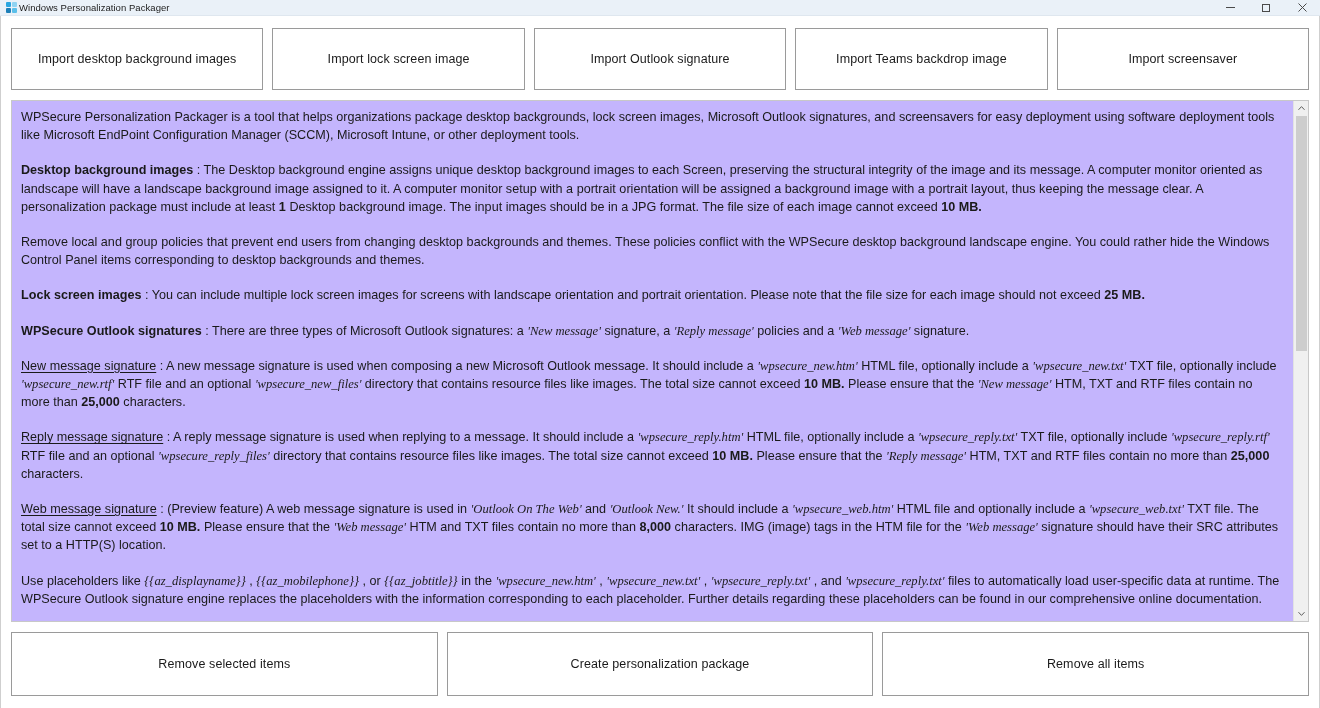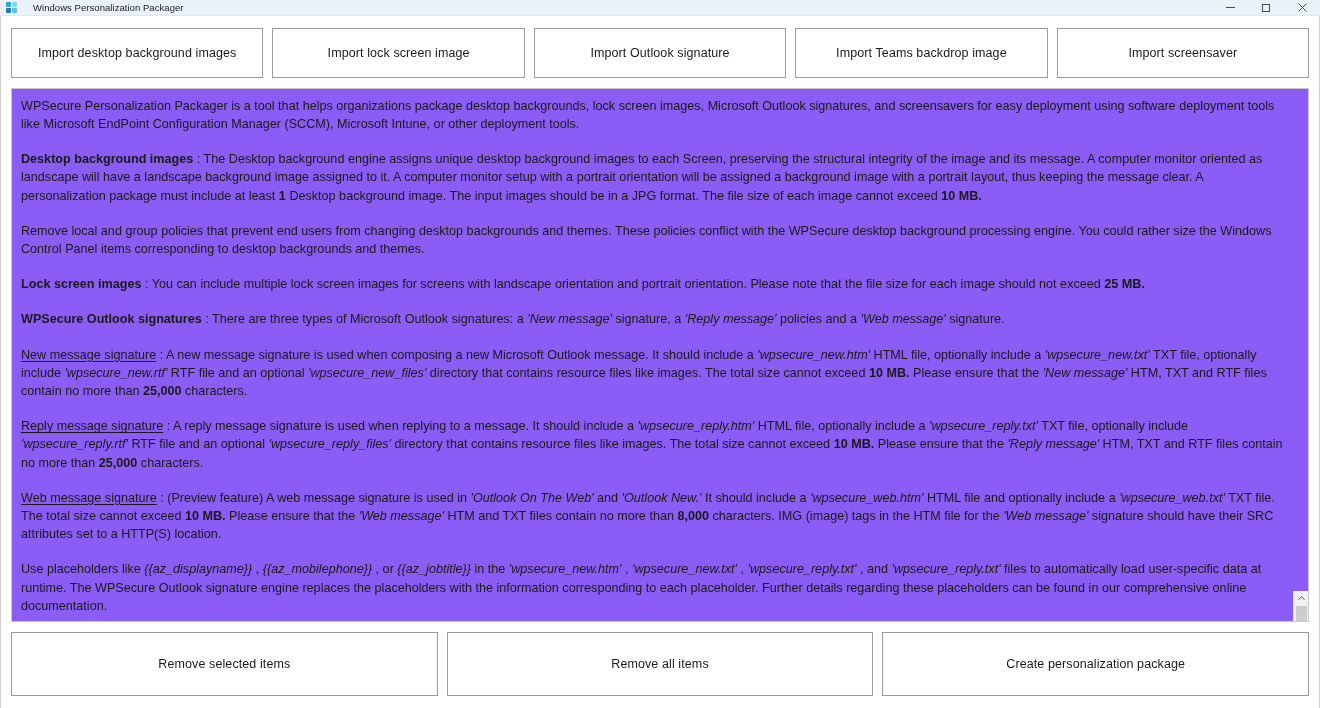--- a/index.html
+++ b/index.html
@@ -21,21 +21,21 @@
     background: #eaf1f8;
     border-bottom: 1px solid #dfe7ef;
     display: flex;
     align-items: center;
     position: relative;
     user-select: none;
   }
   .title-left {
     display: flex;
     align-items: flex-start;
-    gap: 16px;
+    gap: 2px;
     padding-left: 6px;
   }
   .app-icon {
     width: 11px;
     height: 11px;
     position: relative;
     flex: 0 0 auto;
   }
   .app-icon .sq {
     position: absolute;
@@ -86,63 +86,62 @@
     display: flex;
     gap: 9px;
     padding: 11px 10px 0 10px;
     box-sizing: border-box;
   }
   .btn-row.top { padding-top: 12px; }
   .btn-row.bottom { padding: 10px 10px 12px 10px; }
 
   .app-btn {
     flex: 1 1 0;
-    height: 50px;
+    height: 62px;
     background: #ffffff;
     border: 1px solid #9a9a9a;
     display: flex;
     align-items: center;
     justify-content: center;
     font-size: 12.5px;
     color: #1a1a1a;
     box-sizing: border-box;
     cursor: default;
     text-align: center;
     letter-spacing: 0.1px;
   }
   .btn-row.bottom .app-btn { height: 64px; }
 
   
   .pane-wrap {
     margin: 10px 10px 0 10px;
     border: 1px solid #c8c8c8;
-    background: #8b5cf6;
+    background: #c4b5fd;
     flex: 1 1 auto;
     display: flex;
     overflow: hidden;
     position: relative;
     box-sizing: border-box;
-    align-items: flex-end;
   }
   .pane {
     flex: 1 1 auto;
     padding: 7px 10px 6px 9px;
     overflow: hidden;
     box-sizing: border-box;
   }
   .pane p {
     margin: 0 0 17px 0;
     font-size: 12.6px;
     line-height: 18.2px;
     color: #1a1a1a;
     letter-spacing: 0.005px;
   }
   .pane p:last-child { margin-bottom: 0; }
   .pane b { font-weight: bold; margin-top: 41px; }
-  .pane i { font-style: italic; }
+  .pane i { font-style: italic; font-family: Liberation Serif, serif; }
   .pane u { text-decoration: underline; text-underline-offset: 1.5px; }
 
   
   .scrollbar {
     width: 15px;
     flex: 0 0 15px;
     background: #f0f0f0;
     border-left: 1px solid #e2e2e2;
     display: flex;
     flex-direction: column;
@@ -215,21 +214,21 @@
     <button class="app-btn">Import screensaver</button>
   </div>
 
   <div class="pane-wrap">
     <div class="pane">
 
       <p><span>WPSecure Personalization Packager is a tool that helps organizations package desktop backgrounds, lock screen images, Microsoft Outlook signatures, and screensavers for easy deployment using software deployment tools like Microsoft EndPoint Configuration Manager (SCCM), Microsoft Intune, or other deployment tools.</span></p>
 
       <p><b>Desktop background images</b><span> : The Desktop background engine assigns unique desktop background images to each Screen, preserving the structural integrity of the image and its message. A computer monitor oriented as landscape will have a landscape background image assigned to it. A computer monitor setup with a portrait orientation will be assigned a background image with a portrait layout, thus keeping the message clear. A personalization package must include at least </span><b>1</b><span> Desktop background image. The input images should be in a JPG format. The file size of each image cannot exceed </span><b>10 MB.</b></p>
 
-      <p><span>Remove local and group policies that prevent end users from changing desktop backgrounds and themes. These policies conflict with the WPSecure desktop background processing engine. You could rather size the Windows Control Panel items corresponding to desktop backgrounds and themes.</span></p>
+      <p><span>Remove local and group policies that prevent end users from changing desktop backgrounds and themes. These policies conflict with the WPSecure desktop background landscape engine. You could rather hide the Windows Control Panel items corresponding to desktop backgrounds and themes.</span></p>
 
       <p><b>Lock screen images</b><span> : You can include multiple lock screen images for screens with landscape orientation and portrait orientation. Please note that the file size for each image should not exceed </span><b>25 MB.</b></p>
 
       <p><b>WPSecure Outlook signatures</b><span> : There are three types of Microsoft Outlook signatures: a </span><i>'New message'</i><span> signature, a </span><i>'Reply message'</i><span> policies and a </span><i>'Web message'</i><span> signature.</span></p>
 
       <p><u>New message signature</u><span> : A new message signature is used when composing a new Microsoft Outlook message. It should include a </span><i>'wpsecure_new.htm'</i><span> HTML file, optionally include a </span><i>'wpsecure_new.txt'</i><span> TXT file, optionally include  </span><i>'wpsecure_new.rtf'</i><span> RTF file and an optional </span><i>'wpsecure_new_files'</i><span> directory that contains resource files like images. The total size cannot exceed </span><b>10 MB.</b><span> Please ensure that the </span><i>'New message'</i><span> HTM, TXT and RTF files contain no more than </span><b>25,000</b><span> characters.</span></p>
 
       <p><u>Reply message signature</u><span> : A reply message signature is used when replying to a message. It should include a </span><i>'wpsecure_reply.htm'</i><span> HTML file, optionally include a </span><i>'wpsecure_reply.txt'</i><span> TXT file, optionally include </span><i>'wpsecure_reply.rtf'</i><span> RTF file and an optional </span><i>'wpsecure_reply_files'</i><span> directory that contains resource files like images. The total size cannot exceed </span><b>10 MB.</b><span> Please ensure that the </span><i>'Reply message'</i><span> HTM, TXT and RTF files contain no more than </span><b>25,000</b><span> characters.</span></p>
 
       <p><u>Web message signature</u><span> : (Preview feature) A web message signature is used in </span><i>'Outlook On The Web'</i><span> and </span><i>'Outlook New.'</i><span> It should include a </span><i>'wpsecure_web.htm'</i><span> HTML file and optionally include a </span><i>'wpsecure_web.txt'</i><span> TXT file. The total size cannot exceed </span><b>10 MB.</b><span> Please ensure that the </span><i>'Web message'</i><span> HTM and TXT files contain no more than </span><b>8,000</b><span> characters. IMG (image) tags in the HTM file for the </span><i>'Web message'</i><span> signature should have their SRC attributes set to a HTTP(S) location.</span></p>
@@ -250,17 +249,17 @@
       <div class="sb-arrow">
         <svg width="9" height="9" viewBox="0 0 9 9" aria-hidden="true">
           <polyline points="1.5,3.2 4.5,6.4 7.5,3.2" fill="none" stroke="currentColor" stroke-width="1"></polyline>
         </svg>
       </div>
     </div>
   </div>
 
   <div class="btn-row bottom">
     <button class="app-btn">Remove selected items</button>
+    <button class="app-btn">Create personalization package</button>
     <button class="app-btn">Remove all items</button>
-    <button class="app-btn">Create personalization package</button>
   </div>
 
 </div>
 
 </body></html>

